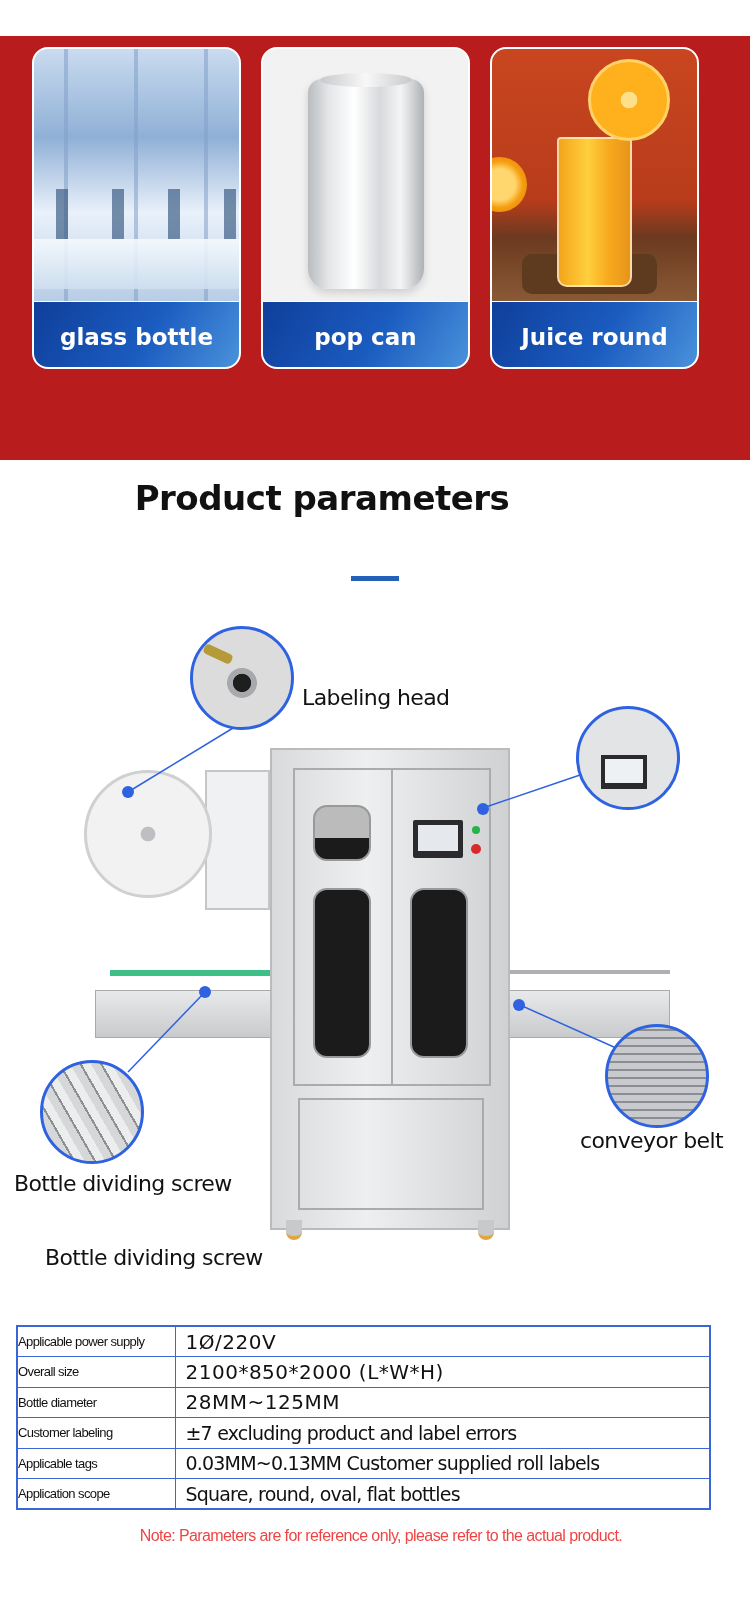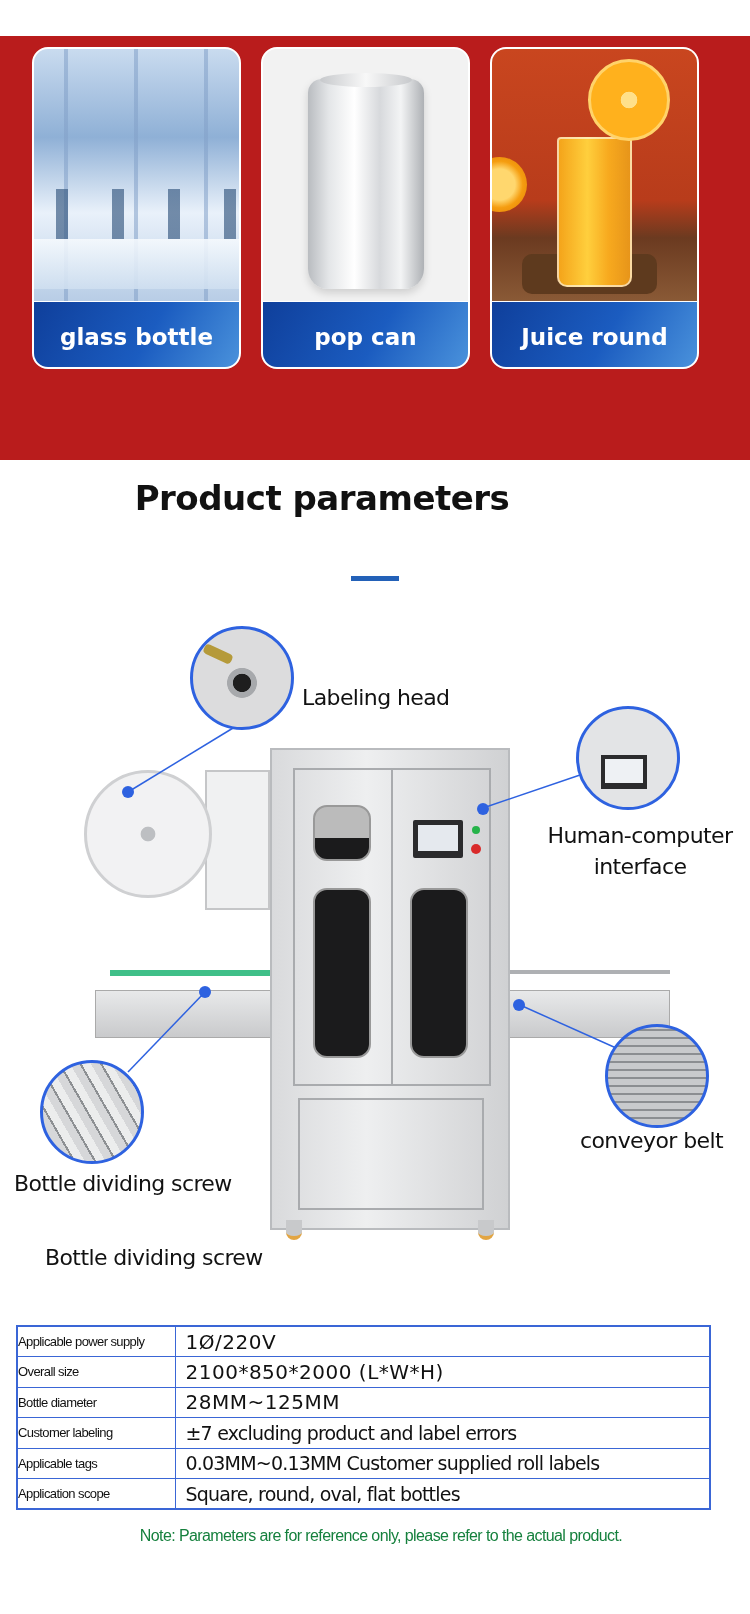--- a/index.html
+++ b/index.html
@@ -75,21 +75,21 @@
   .c-belt { left: 580px; top: 505px; }
   .c-screw { left: 14px; top: 548px; }
 
   
   .spec-heading { position: absolute; left: 45px; top: 1245px; font-size: 22px; color: #111; font-family: "DejaVu Sans", sans-serif; letter-spacing: -0.6px; }
   table.spec { position: absolute; left: 16px; top: 1325px; width: 695px; border-collapse: collapse; border: 2px solid #3a66d6; }
   table.spec td { border: 1px solid #3a66d6; height: 30.5px; vertical-align: middle; color: #111; }
   table.spec td.k { width: 158px; font-size: 13px; letter-spacing: -0.6px; }
   table.spec td.v { font-size: 20px; padding-left: 10px; font-family: "DejaVu Sans", sans-serif; letter-spacing: 0.5px; }
   table.spec td.v.txt { letter-spacing: -0.8px; font-size: 19px; }
-  .note { position: absolute; left: 0; top: 1527px; width: 750px; text-align: center; font-size: 16px; color: #15803d; letter-spacing: -0.6px; padding-left: 12px; }
+  .note { position: absolute; left: 0; top: 1527px; width: 750px; text-align: center; font-size: 16px; color: #ef4444; letter-spacing: -0.6px; padding-left: 12px; }
 </style>
 </head>
 <body>
 
 <div class="band">
   <div class="card" style="left:32px;">
     <div class="photo photo-glass">
       <div class="bottles"></div>
       <div class="rail"></div>
     </div>
@@ -146,24 +146,20 @@
   <div class="zoom-circle zc-hmi"></div>
   <div class="zoom-circle zc-screw"></div>
   <div class="zoom-circle zc-belt"></div>
 
   <div class="dot" style="left:122px; top:166px;"></div>
   <div class="dot" style="left:477px; top:183px;"></div>
   <div class="dot" style="left:199px; top:366px;"></div>
   <div class="dot" style="left:513px; top:379px;"></div>
 
   <div class="callout c-head">Labeling head</div>
-  <div class="callout c-hmi">
-    <div>Human-computer</div>
-    <div>interface</div>
-  </div>
   <div class="callout c-belt">conveyor belt</div>
   <div class="callout c-screw">Bottle dividing screw</div>
 </div>
 
 <div class="spec-heading">Bottle dividing screw</div>
 <table class="spec">
   <tbody>
       <tr>
     <td class="k">Applicable power supply</td>
     <td class="v">1Ø/220V</td>

